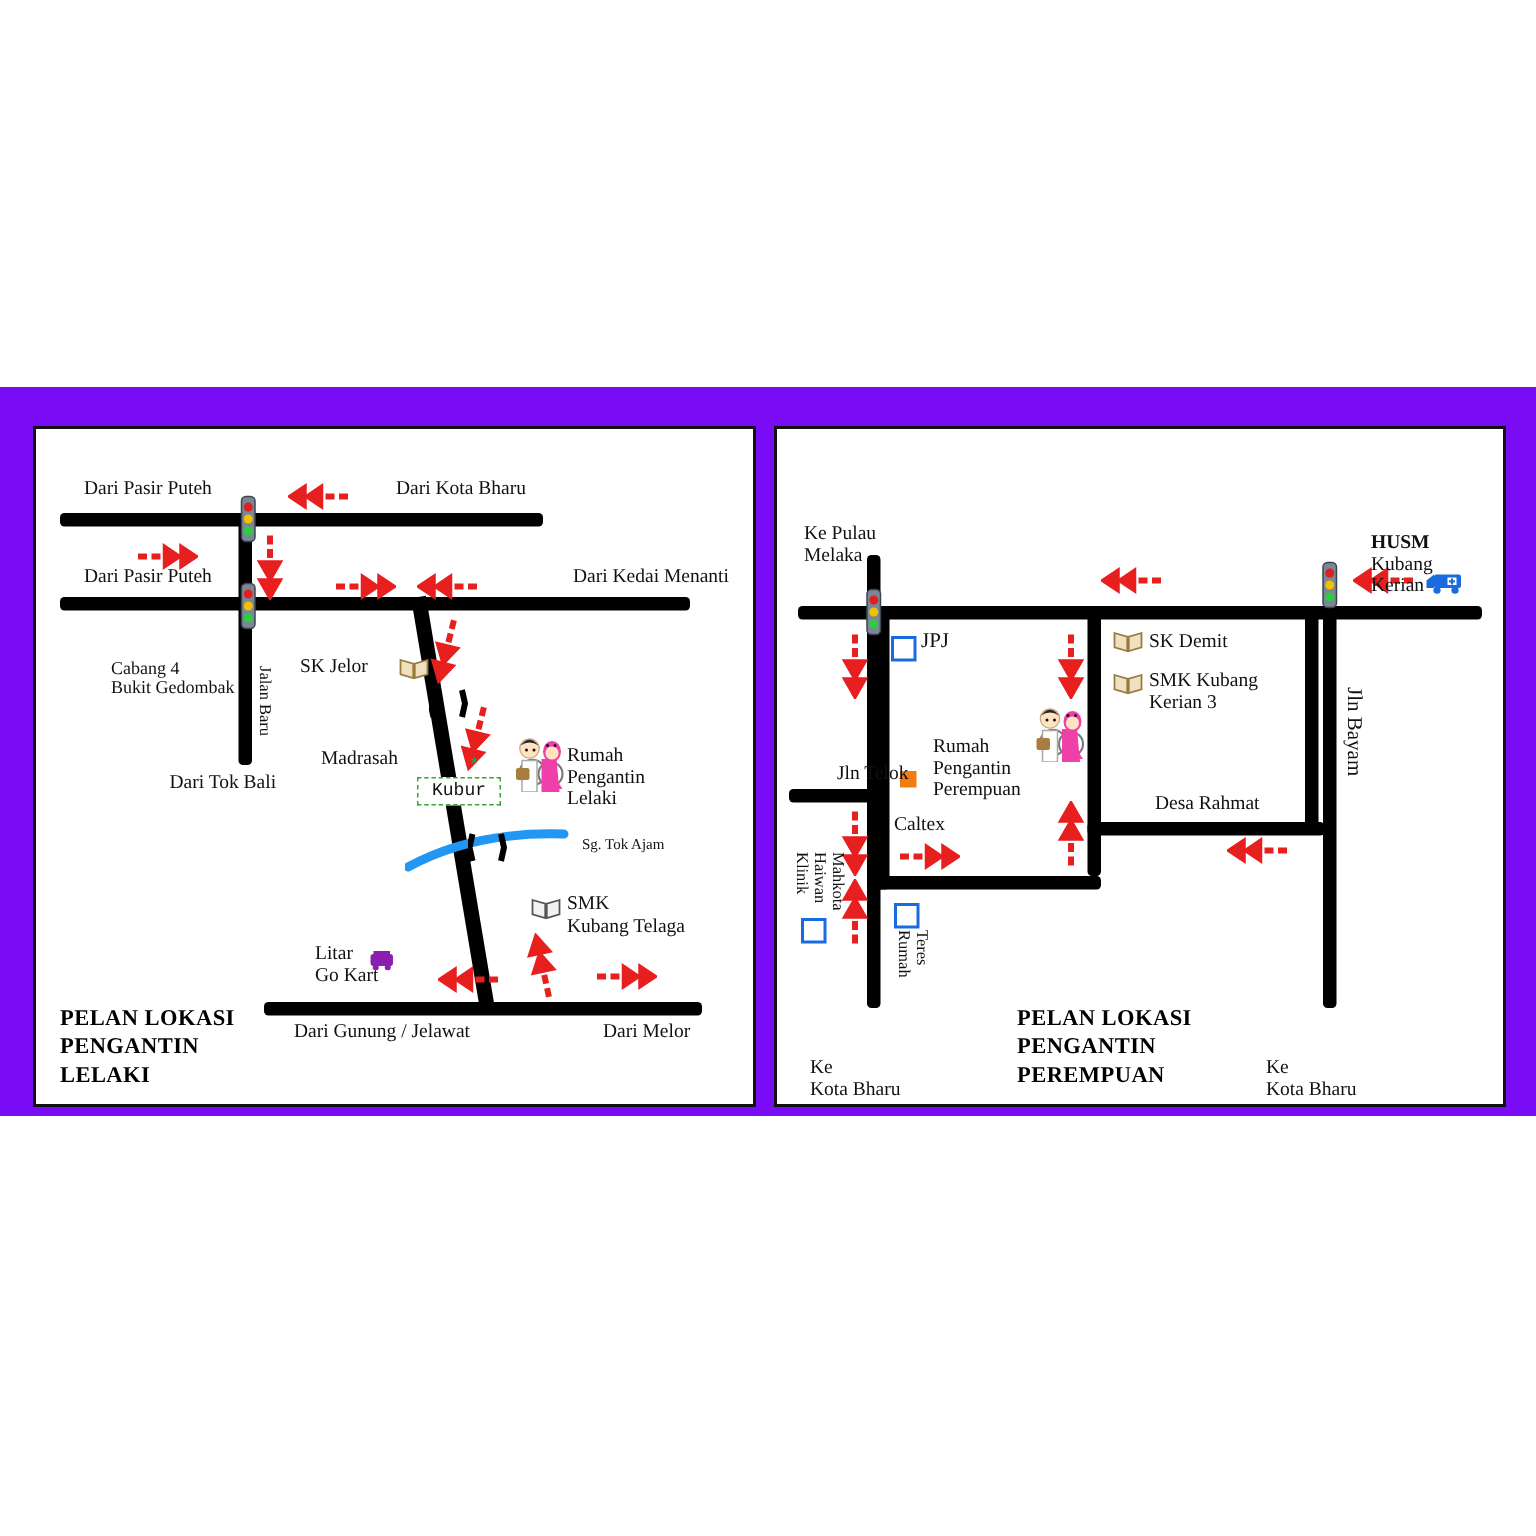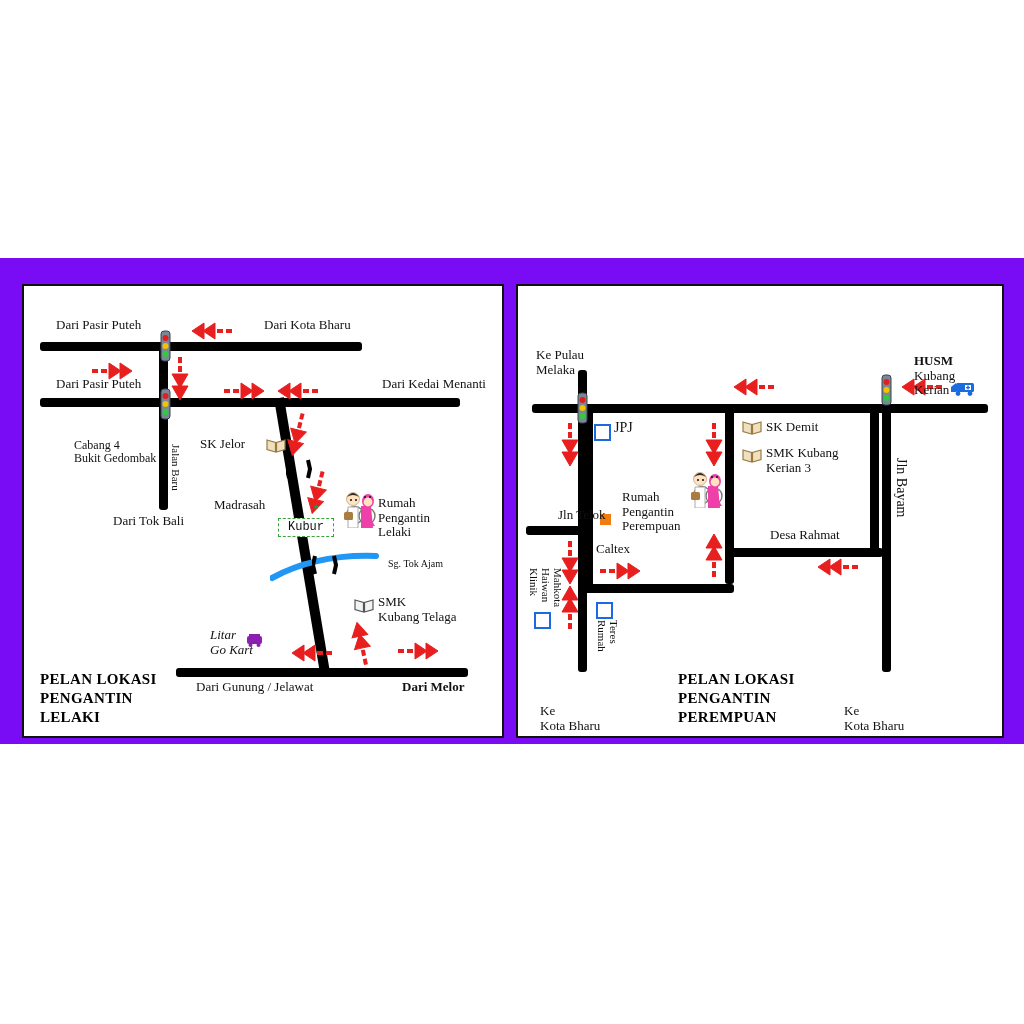--- a/index.html
+++ b/index.html
@@ -217,26 +217,26 @@
       <div class="lbl" style="left:354px;top:210px;font-size:13px;">
         <div>Rumah</div>
         <div>Pengantin</div>
         <div>Lelaki</div>
       </div>
       <div class="lbl" style="left:364px;top:272px;font-size:10px;">Sg. Tok Ajam</div>
       <div class="lbl" style="left:354px;top:309px;font-size:13px;">
         <div>SMK</div>
         <div>Kubang Telaga</div>
       </div>
-      <div class="lbl c" style="left:186px;top:316px;width:90px;font-size:13px;font-style:italic;">
+      <div class="lbl c" style="left:186px;top:316px;width:90px;font-size:13px;">
         <div>Litar</div>
         <div>Go Kart</div>
       </div>
       <div class="lbl" style="left:172px;top:394px;font-size:13px;">Dari Gunung / Jelawat</div>
-      <div class="lbl" style="left:378px;top:394px;font-size:13px;font-weight:bold;">Dari Melor</div>
+      <div class="lbl" style="left:378px;top:394px;font-size:13px;">Dari Melor</div>
 
       <div class="title" style="left:16px;top:384px;">
         <div>PELAN LOKASI</div>
         <div>PENGANTIN</div>
         <div>LELAKI</div>
       </div>
     </div>
   </div>
 
   <div class="panel panel-right">

